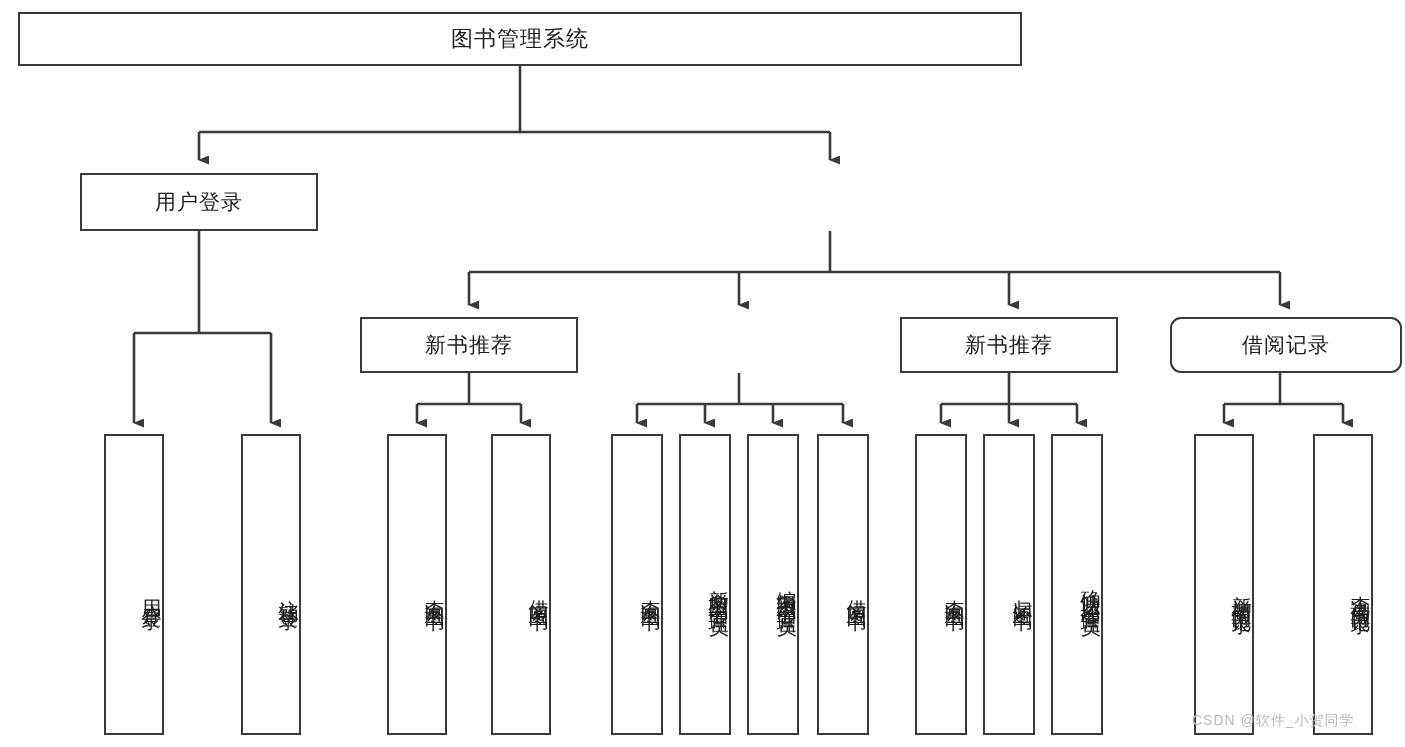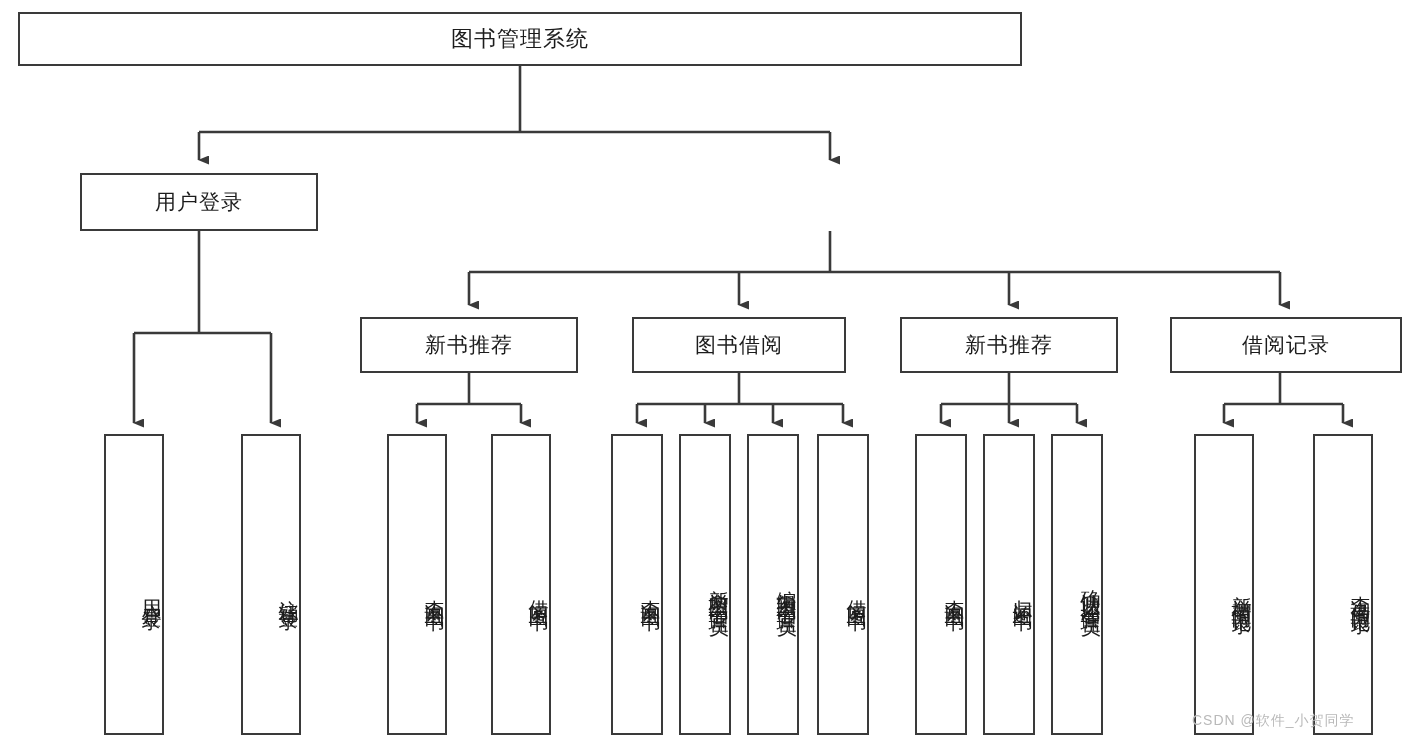--- a/index.html
+++ b/index.html
@@ -122,27 +122,24 @@
     <span class="txt">图书管理系统</span>
   </div>
 
   <div class="node horiz" style="left:80px;top:173px;width:238px;height:58px;">
     <span class="txt">用户登录</span>
   </div>
 
   <div class="node horiz" style="left:360px;top:317px;width:218px;height:56px;">
     <span class="txt">新书推荐</span>
   </div>
-  <div class="node horiz" style="left:632px;top:317px;width:214px;height:56px;">
-    <span class="txt">图书借阅</span>
-  </div>
   <div class="node horiz" style="left:900px;top:317px;width:218px;height:56px;">
     <span class="txt">新书推荐</span>
   </div>
-  <div class="node horiz" style="left:1170px;top:317px;width:232px;height:56px;">
+  <div class="node horiz" style="left:1170px;top:317px;width:232px;height:56px;border-radius:11px;">
     <span class="txt">借阅记录</span>
   </div>
 
   <div class="node vert" style="left:104px;top:434px;width:60px;height:301px;">
     <span class="txt">用户登录</span>
   </div>
   <div class="node vert" style="left:241px;top:434px;width:60px;height:301px;">
     <span class="txt">注销登录</span>
   </div>
 

